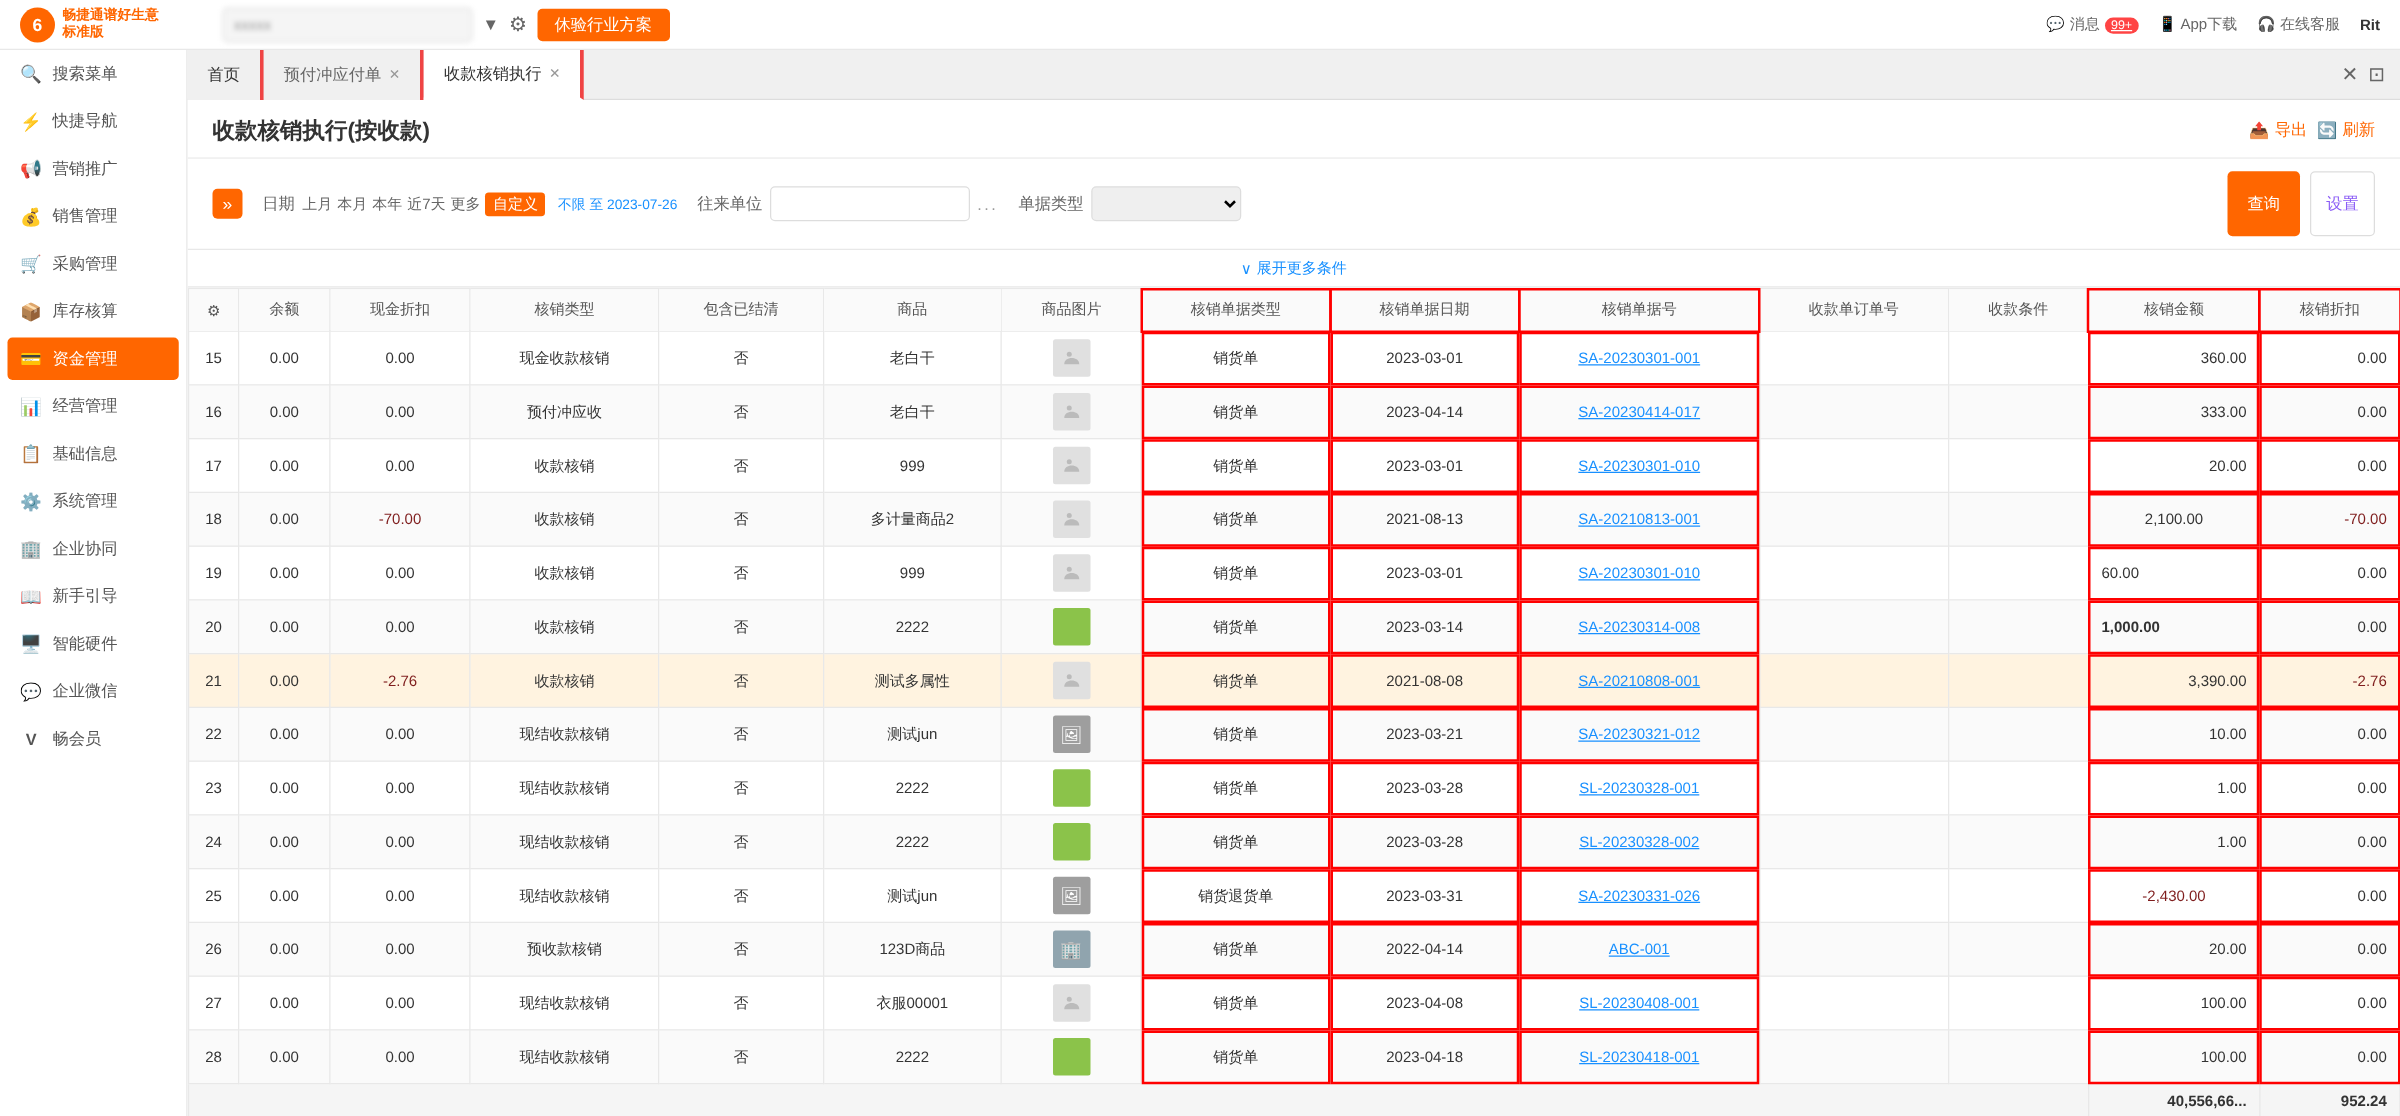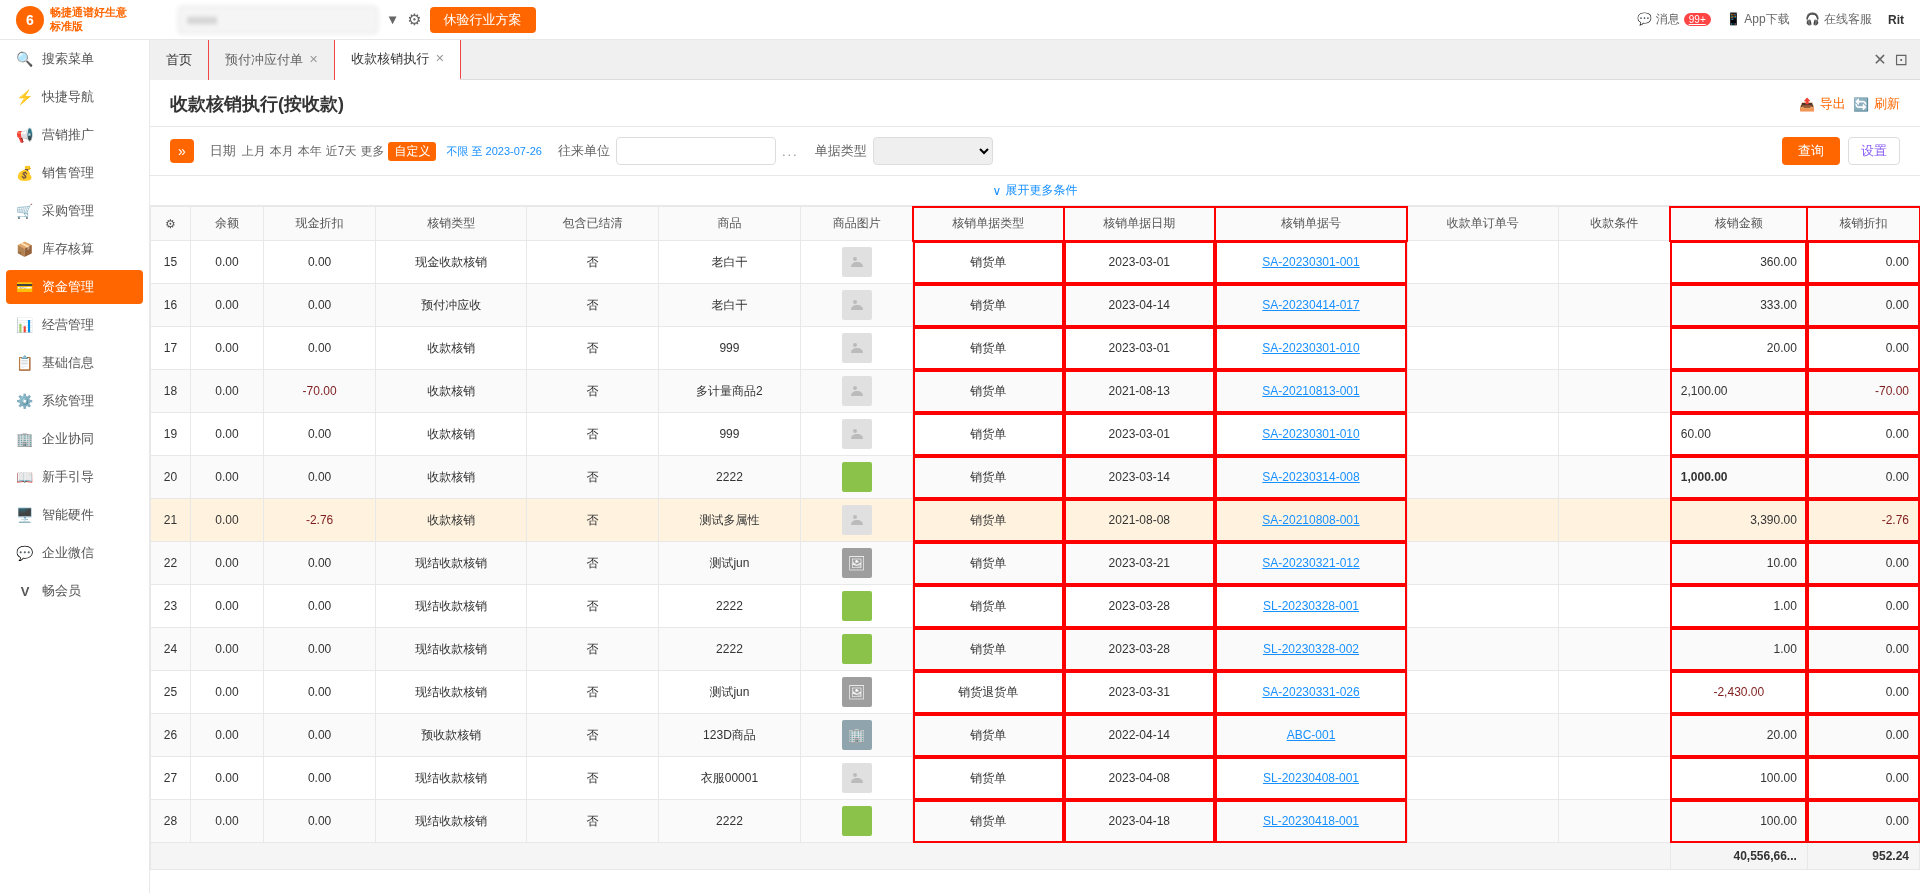--- a/index.html
+++ b/index.html
@@ -25,21 +25,21 @@
     .sidebar { width: 150px; background: #fff; border-right: 1px solid #e8e8e8; display: flex; flex-direction: column; flex-shrink: 0; overflow-y: auto; }
     .sidebar-item { display: flex; align-items: center; gap: 8px; padding: 10px 16px; cursor: pointer; color: #555; font-size: 13px; }
     .sidebar-item.active { background: #ff6600; color: white; border-radius: 4px; margin: 2px 6px; padding: 8px 10px; }
     .sidebar-icon { width: 18px; height: 18px; display: flex; align-items: center; justify-content: center; font-size: 14px; }
 
     
     .content-area { flex: 1; display: flex; flex-direction: column; overflow: hidden; }
 
     
     .tab-bar { height: 40px; background: #f0f0f0; display: flex; align-items: center; border-bottom: 1px solid #ddd; flex-shrink: 0; }
-    .tab { display: flex; align-items: center; gap: 6px; padding: 0 16px; height: 40px; cursor: pointer; font-size: 13px; color: #666; border-right: 1px solid #ef4444; background: #f0f0f0; }
+    .tab { display: flex; align-items: center; gap: 6px; padding: 0 16px; height: 40px; cursor: pointer; font-size: 13px; color: #666; border-right: 3px solid #ef4444; background: #f0f0f0; }
     .tab.home { color: #333; }
     .tab.active { background: #fff; color: #333; border-bottom: 2px solid #fff; }
     .tab-close { font-size: 11px; color: #999; cursor: pointer; }
     .tab-bar-right { margin-left: auto; display: flex; align-items: center; gap: 8px; padding-right: 12px; }
     .tab-bar-btn { background: none; border: none; cursor: pointer; color: #666; font-size: 16px; }
 
     
     .page-content { flex: 1; overflow: hidden; display: flex; flex-direction: column; background: #f5f5f5; padding: 0; }
     .page-header { background: #fff; padding: 12px 20px 10px; border-bottom: 1px solid #e8e8e8; display: flex; justify-content: space-between; align-items: center; }
     .page-title { font-size: 18px; font-weight: bold; color: #333; text-align: center; }
@@ -51,21 +51,21 @@
     .filter-expand-btn { background: #ff6600; color: white; border: none; border-radius: 4px; padding: 4px 8px; cursor: pointer; font-size: 14px; }
     .filter-item { display: flex; align-items: center; gap: 6px; }
     .filter-label { color: #666; font-size: 13px; }
     .filter-date-group { display: flex; align-items: center; gap: 4px; }
     .date-link { color: #666; cursor: pointer; font-size: 12px; text-decoration: none; }
     .date-link.custom { background: #ff6600; color: white; padding: 1px 6px; border-radius: 3px; }
     .date-range { color: #1890ff; font-size: 11px; }
     .filter-input { border: 1px solid #ddd; border-radius: 4px; height: 28px; padding: 0 8px; font-size: 12px; width: 160px; }
     .filter-dots { color: #999; letter-spacing: 2px; }
     .filter-select { border: 1px solid #ddd; border-radius: 4px; height: 28px; padding: 0 8px; font-size: 12px; min-width: 120px; }
-    .query-btn { background: #ff6600; color: white; border: none; border-radius: 4px; padding: 5px 16px; cursor: pointer; font-size: 13px; }
+    .query-btn { background: #ff6600; color: white; border: none; border-radius: 4px; padding: 17px 16px; cursor: pointer; font-size: 13px; }
     .setting-btn { background: none; border: 1px solid #ddd; border-radius: 4px; padding: 4px 12px; cursor: pointer; font-size: 13px; color: #8b5cf6; }
 
     
     .expand-bar { background: #fff; padding: 6px 20px; border-bottom: 1px solid #e8e8e8; display: flex; align-items: center; justify-content: center; }
     .expand-link { color: #1890ff; cursor: pointer; font-size: 12px; display: flex; align-items: center; gap: 4px; }
 
     
     .table-container { flex: 1; overflow: auto; background: #fff; margin: 0; }
     table { width: 100%; border-collapse: collapse; font-size: 12px; }
     thead tr { background: #f5f5f5; position: sticky; top: 0; z-index: 10; }
@@ -360,21 +360,21 @@
                       <circle cx="6" cy="5" r="2" fill="#bbb"></circle>
                       <path d="M2 13c0-3.3 2.7-5 6-5s6 1.7 6 5" fill="#bbb"></path>
                     </svg>
                   </div>
                 </td>
     <td style="outline:2px solid red; outline-offset:-2px;">销货单</td>
     <td style="outline:2px solid red; outline-offset:-2px;">2021-08-13</td>
     <td style="outline:2px solid red; outline-offset:-2px;"><span class="text-blue">SA-20210813-001</span></td>
     <td></td>
     <td></td>
-    <td style="text-align:left; outline:2px solid red; outline-offset:-2px;">2,100.00</td>
+    <td style="text-align:center; outline:2px solid red; outline-offset:-2px;">2,100.00</td>
     <td style="text-align:right; outline:2px solid red; outline-offset:-2px;" class="text-red">-70.00</td>
   </tr>
               <tr>
     <td>19</td>
     <td>0.00</td>
     <td>0.00</td>
     <td>收款核销</td>
     <td>否</td>
     <td>999</td>
     <td>

